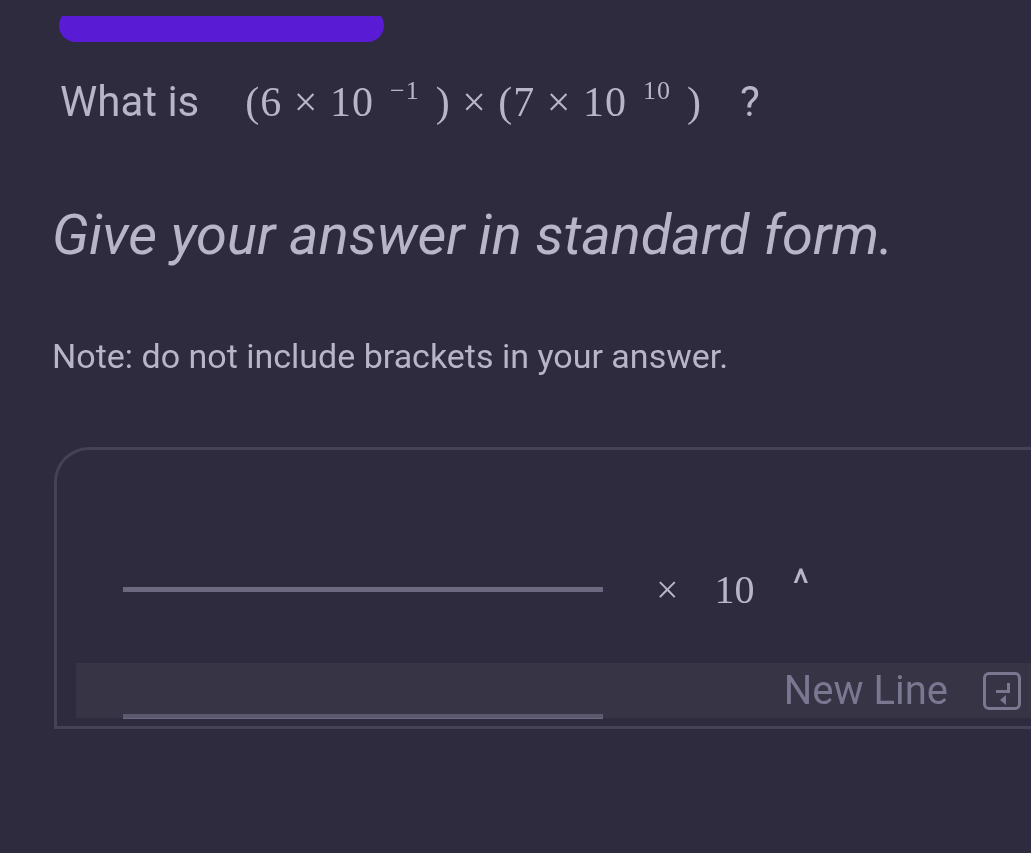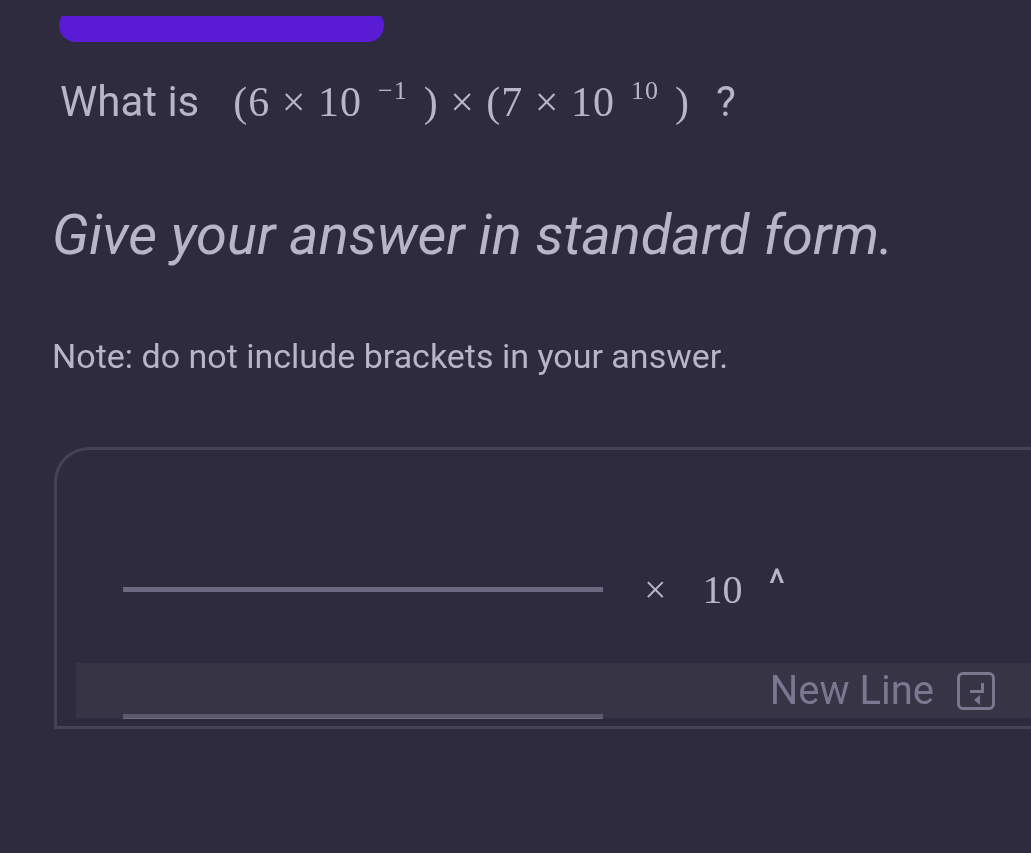--- a/index.html
+++ b/index.html
@@ -1,18 +1,19 @@
 <!DOCTYPE html>
 <html><head>
   <meta charset="utf-8">
   <style>
     * {
       margin: 8px;
       padding: 0;
       box-sizing: border-box;
+      gap: 12px;
     }
     body {
       background-color: #2d2b3d;
       width: 1031px;
       height: 853px;
       font-family: -apple-system, BlinkMacSystemFont, 'Segoe UI', Roboto, sans-serif;
       overflow: hidden;
       position: relative;
     }
     .pill-button {
@@ -118,21 +119,21 @@
     .answer-footer {
       position: absolute;
       bottom: 0;
       left: 11px;
       right: 0;
       height: 55px;
       background-color: rgba(70, 67, 86, 0.4);
       display: flex;
       align-items: center;
       justify-content: flex-end;
-      padding-right: 28px;
+      padding-right: 2px;
     }
     .new-line-text {
       color: #7a7790;
       font-size: 40px;
       margin-right: 15px;
     }
     .return-icon {
       width: 38px;
       height: 38px;
       border: 3px solid #7a7790;

